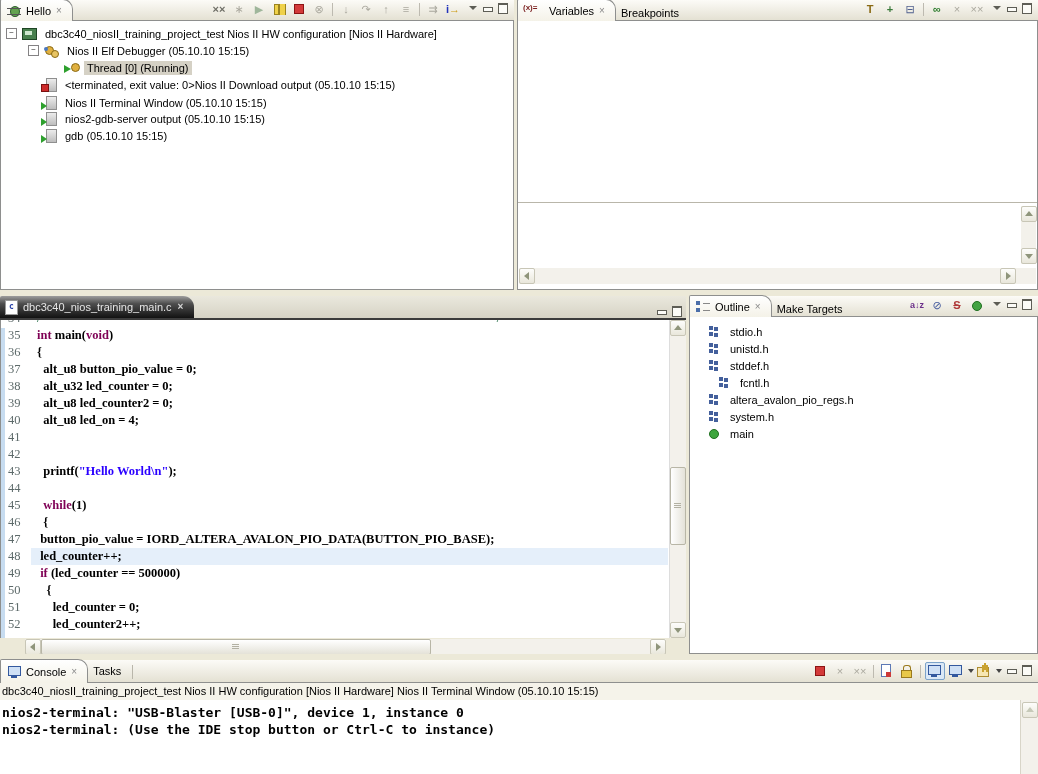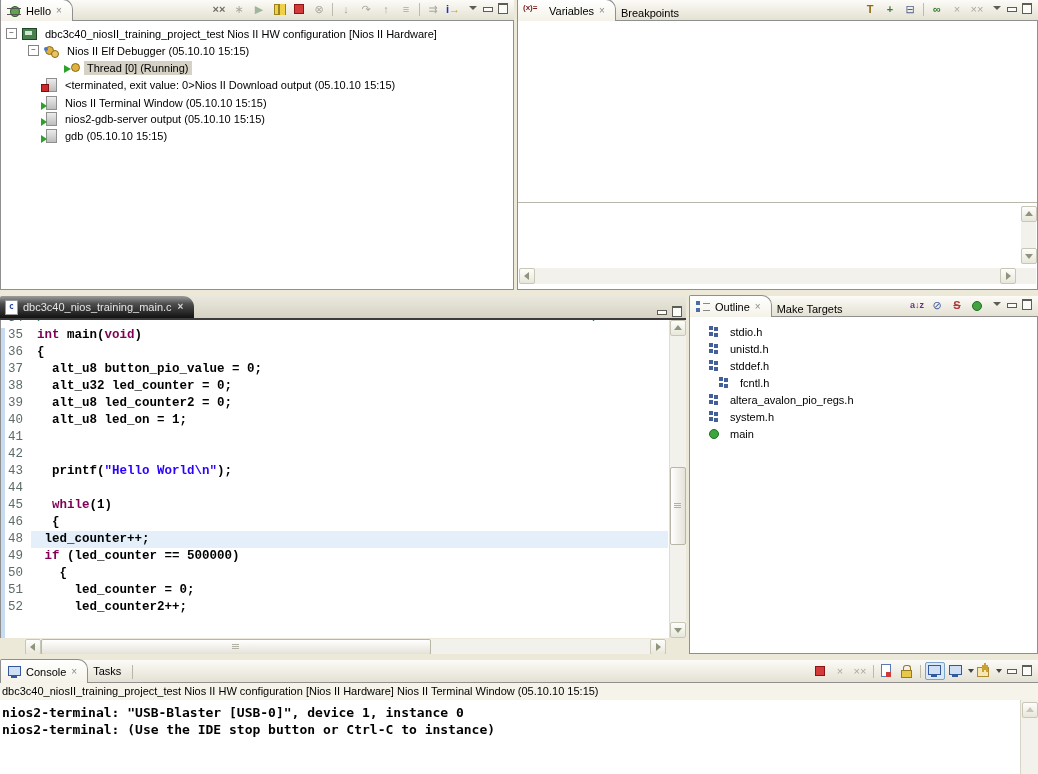--- a/index.html
+++ b/index.html
@@ -100,21 +100,21 @@
         background:linear-gradient(#9d9d9d,#4e4e4e 35%,#121212);color:#e6e6e6;
         border-top-right-radius:11px;border-top-left-radius:2px;white-space:nowrap;}
   .etab .close-x{color:#d8d8d8;font-weight:bold;}
   .cfile-ic{width:11px;height:13px;background:#fff;border:1px solid #9a9a9a;
             font-family:"DejaVu Sans Mono",monospace;font-weight:bold;font-size:8px;color:#2840a8;
             text-align:center;line-height:12px;flex:none;}
   #editor-body{position:absolute;left:0;right:0;top:24px;bottom:16px;background:#fff;
                border-left:1px solid #8e8f8e;border-right:1px solid #8e8f8e;overflow:hidden;}
   #range-strip{position:absolute;left:0;top:8px;bottom:0;width:4px;background:#c7dcf0;}
   #code-lines{position:absolute;left:4px;top:-10px;right:17px;
-              font-family:Liberation Mono, monospace;font-size:12.5px;font-weight:bold;line-height:17px;}
+              font-family:Liberation Serif, serif;font-size:12.5px;font-weight:bold;line-height:17px;}
   .cl{display:flex;height:17px;white-space:pre;}
   .cl .ln{width:23px;flex:none;color:#5d6a6a;font-weight:normal;padding-left:3px;}
   .cl .ct{flex:1;padding-left:6px;}
   .cl.hl .ct{background:#e5effa;}
   .tk-k{color:#7f0055;}
   .tk-s{color:#2a00ff;}
   .tk-cm{color:#3f7f5f;}
   .tk-p{color:#000;margin-top:44px;}
   
   .scroll{background:#f3f1eb;position:absolute;}
@@ -313,27 +313,28 @@
     </div>
     <div id="editor-body">
       <div id="range-strip"></div>
       <div id="code-lines">
           <div class="cl"><span class="ln">34</span><span class="ct"><span class="tk-cm">/*************************************************************************/</span></span></div>
           <div class="cl"><span class="ln">35</span><span class="ct"><span class="tk-k">int</span><span class="tk-p"> main(</span><span class="tk-k">void</span><span class="tk-p">)</span></span></div>
           <div class="cl"><span class="ln">36</span><span class="ct"><span class="tk-p">{</span></span></div>
           <div class="cl"><span class="ln">37</span><span class="ct"><span class="tk-p">  alt_u8 button_pio_value = 0;</span></span></div>
           <div class="cl"><span class="ln">38</span><span class="ct"><span class="tk-p">  alt_u32 led_counter = 0;</span></span></div>
           <div class="cl"><span class="ln">39</span><span class="ct"><span class="tk-p">  alt_u8 led_counter2 = 0;</span></span></div>
-          <div class="cl"><span class="ln">40</span><span class="ct"><span class="tk-p">  alt_u8 led_on = 1;</span></span></div>
+          <div class="cl"><span class="ln">40</span><span class="ct"><span class="tk-p">  alt_u8 led_on = 4;</span></span></div>
           <div class="cl"><span class="ln">41</span><span class="ct"></span></div>
           <div class="cl"><span class="ln">42</span><span class="ct"></span></div>
           <div class="cl"><span class="ln">43</span><span class="ct"><span class="tk-p">  printf(</span><span class="tk-s">"Hello World\n"</span><span class="tk-p">);</span></span></div>
           <div class="cl"><span class="ln">44</span><span class="ct"></span></div>
           <div class="cl"><span class="ln">45</span><span class="ct"><span class="tk-p">  </span><span class="tk-k">while</span><span class="tk-p">(1)</span></span></div>
           <div class="cl"><span class="ln">46</span><span class="ct"><span class="tk-p">  {</span></span></div>
+          <div class="cl"><span class="ln">47</span><span class="ct"><span class="tk-p"> button_pio_value = IORD_ALTERA_AVALON_PIO_DATA(BUTTON_PIO_BASE);</span></span></div>
           <div class="cl hl"><span class="ln">48</span><span class="ct"><span class="tk-p"> led_counter++;</span></span></div>
           <div class="cl"><span class="ln">49</span><span class="ct"><span class="tk-p"> </span><span class="tk-k">if</span><span class="tk-p"> (led_counter == 500000)</span></span></div>
           <div class="cl"><span class="ln">50</span><span class="ct"><span class="tk-p">   {</span></span></div>
           <div class="cl"><span class="ln">51</span><span class="ct"><span class="tk-p">     led_counter = 0;</span></span></div>
           <div class="cl"><span class="ln">52</span><span class="ct"><span class="tk-p">     led_counter2++;</span></span></div>
         </div>
     </div>
     <div class="scroll" id="editor-vscroll">
       <span class="sbtn up" style="left:0;top:0;"></span>
       <span class="sbtn down" style="left:0;bottom:0;"></span>

